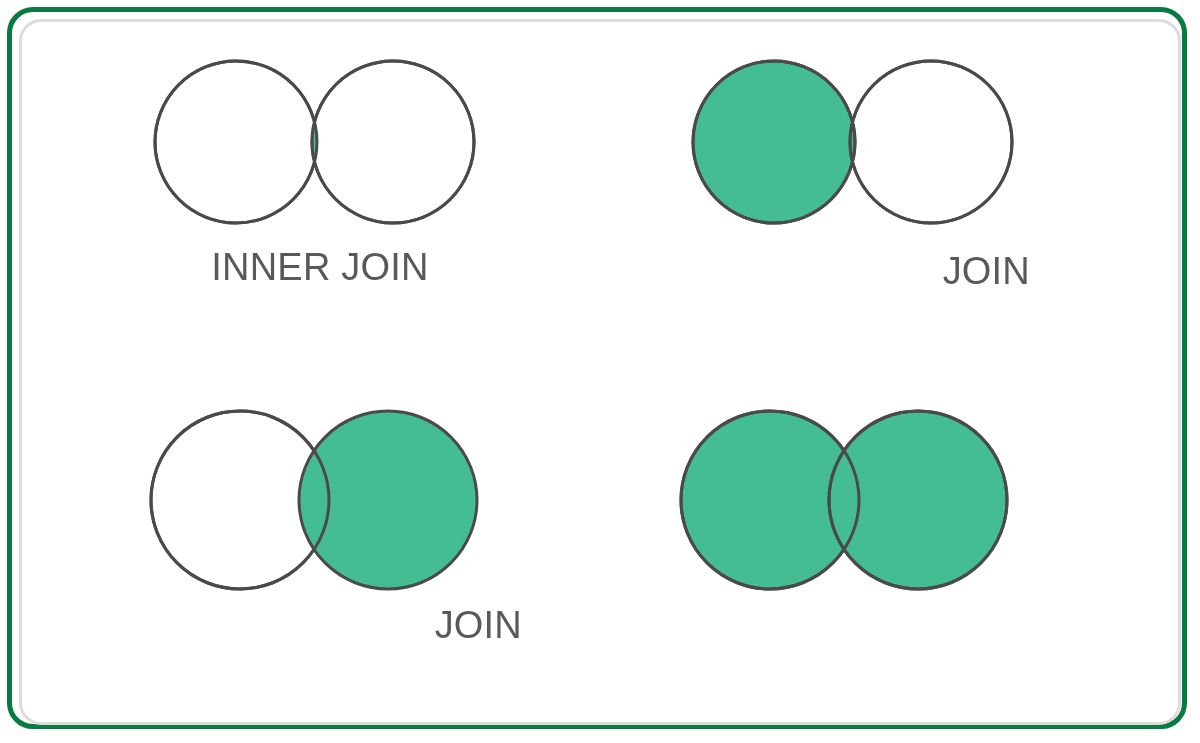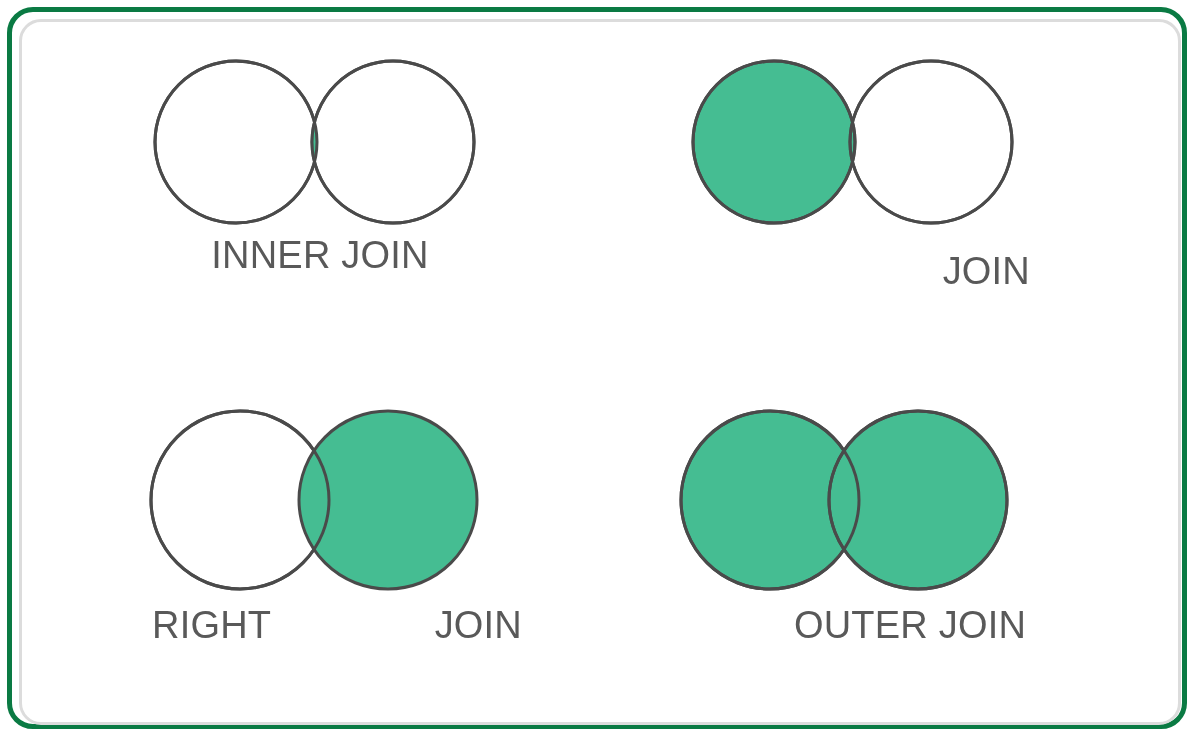--- a/index.html
+++ b/index.html
@@ -61,21 +61,21 @@
     font-size: 38px;
     font-weight: 400;
     letter-spacing: 0.2px;
     white-space: nowrap;
     line-height: 1;
   }
   .label-center {
     text-align: center;
   }
 
-  .lbl-inner    { left: 160px; top: 236px; width: 320px; }
+  .lbl-inner    { left: 160px; top: 248px; width: 320px; }
   .lbl-left-a   { left: 695px; top: 252px; width: 180px; }
   .lbl-left-b   { left: 850px; top: 252px; width: 180px; text-align: right; }
   .lbl-right-a  { left: 152px; top: 606px; width: 200px; }
   .lbl-right-b  { left: 330px; top: 606px; width: 192px; text-align: right; }
   .lbl-outer    { left: 750px; top: 606px; width: 320px; }
 </style>
 </head>
 <body>
 
 <div id="canvas">
@@ -121,27 +121,25 @@
 
   <div class="venn-cell" style="left:148px; top:400px;">
     <svg class="venn-svg" width="360" height="200" viewBox="0 0 360 200">
 
       <circle cx="92" cy="100" r="89" fill="#ffffff" stroke="#4a4a4a" stroke-width="3"></circle>
 
       <circle cx="240" cy="100" r="89" fill="#45bd92" stroke="#4a4a4a" stroke-width="3"></circle>
       <circle cx="92" cy="100" r="89" fill="none" stroke="#4a4a4a" stroke-width="3"></circle>
     </svg>
   </div>
-  <div class="venn-label lbl-right-a">RIGHT</div>
   <div class="venn-label lbl-right-b">JOIN</div>
 
   <div class="venn-cell" style="left:678px; top:400px;">
     <svg class="venn-svg" width="360" height="200" viewBox="0 0 360 200">
 
       <circle cx="92" cy="100" r="89" fill="#45bd92" stroke="#4a4a4a" stroke-width="3"></circle>
       <circle cx="240" cy="100" r="89" fill="#45bd92" stroke="#4a4a4a" stroke-width="3"></circle>
       <circle cx="92" cy="100" r="89" fill="none" stroke="#4a4a4a" stroke-width="3"></circle>
       <circle cx="240" cy="100" r="89" fill="none" stroke="#4a4a4a" stroke-width="3"></circle>
     </svg>
   </div>
-  <div class="venn-label label-center lbl-outer">OUTER JOIN</div>
 
 </div>
 
 </body></html>

